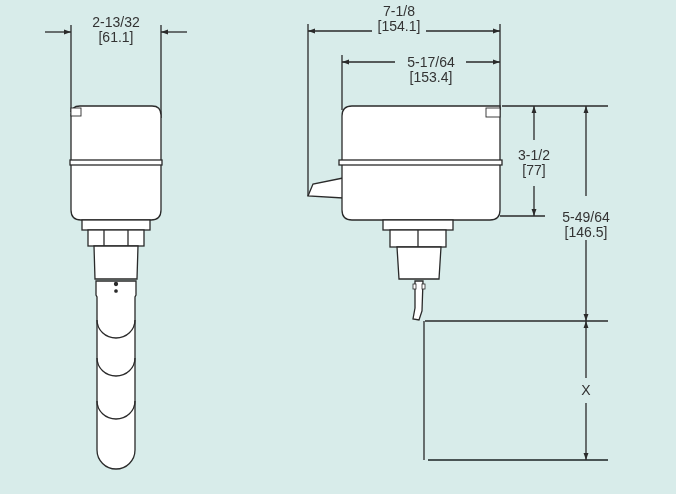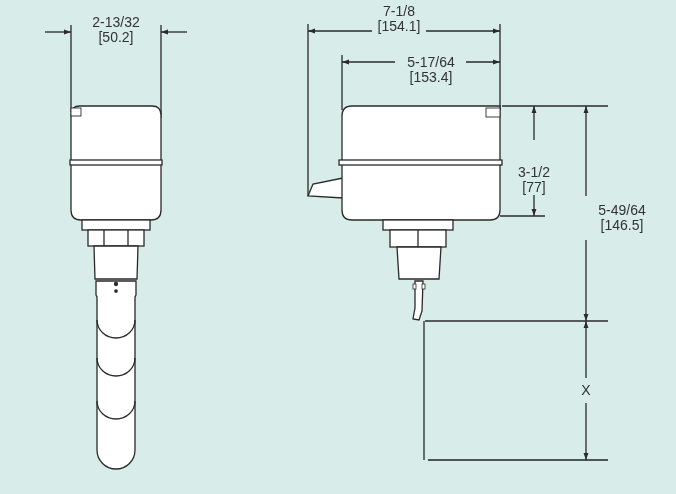--- a/index.html
+++ b/index.html
@@ -86,39 +86,39 @@
     <line x1="586" y1="196" x2="586" y2="106" marker-end="url(#arr)"></line>
     <line x1="586" y1="240" x2="586" y2="321" marker-end="url(#arr)"></line>
 
     <line x1="586" y1="378" x2="586" y2="321" marker-end="url(#arr)"></line>
     <line x1="586" y1="403" x2="586" y2="460" marker-end="url(#arr)"></line>
   </g>
 </svg>
 
 <div class="lbl" style="left:88px; top:15px; width:56px;">
   <span>2-13/32</span>
-  <span>[50.2]</span>
+  <span>[61.1]</span>
 </div>
 
 <div class="lbl" style="left:372px; top:4px; width:54px;">
   <span>7-1/8</span>
   <span>[154.1]</span>
 </div>
 
 <div class="lbl" style="left:398px; top:55px; width:66px;">
   <span>5-17/64</span>
   <span>[153.4]</span>
 </div>
 
-<div class="lbl" style="left:512px; top:148px; width:44px;margin-top:17px;">
+<div class="lbl" style="left:512px; top:148px; width:44px;">
   <span>3-1/2</span>
   <span>[77]</span>
 </div>
 
-<div class="lbl" style="left:556px; top:203px; width:60px;margin-left:36px;">
+<div class="lbl" style="left:556px; top:210px; width:60px;">
   <span>5-49/64</span>
   <span>[146.5]</span>
 </div>
 
 <div class="lbl" style="left:578px; top:383px; width:16px;">
   <span>X</span>
 </div>
 </div>
 
 </body></html>

